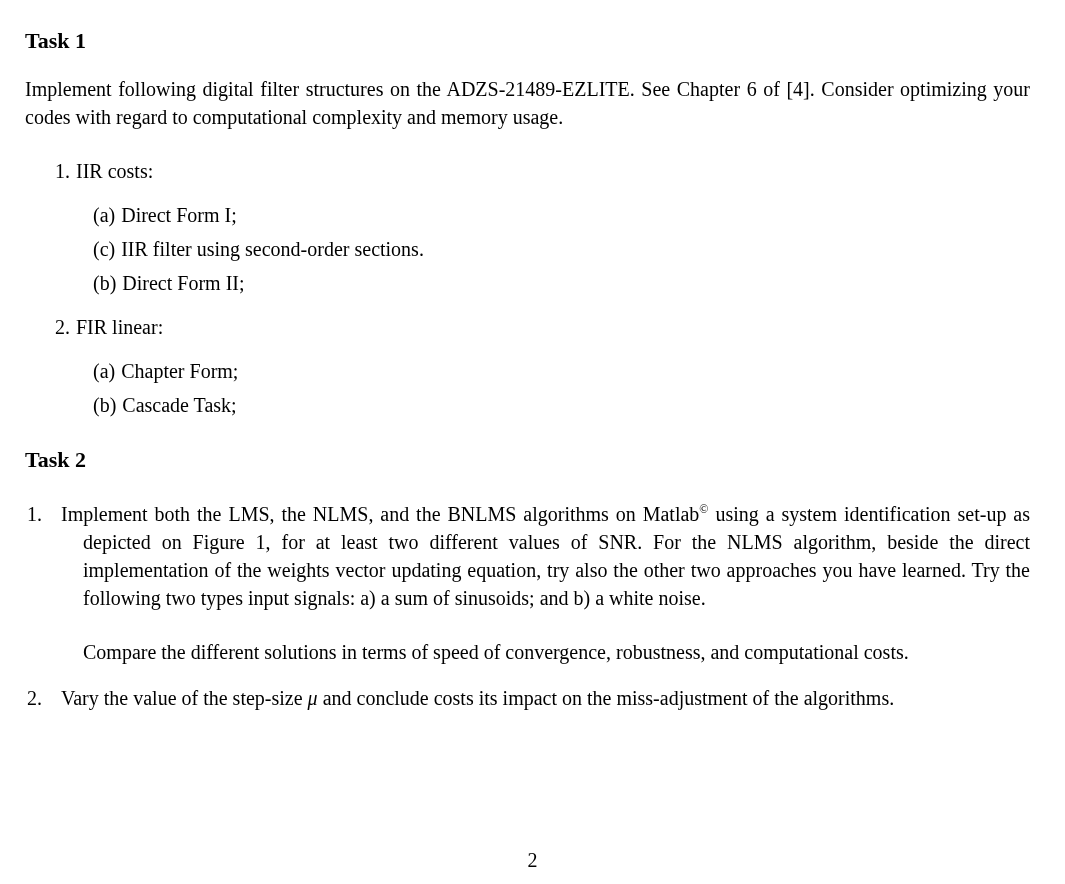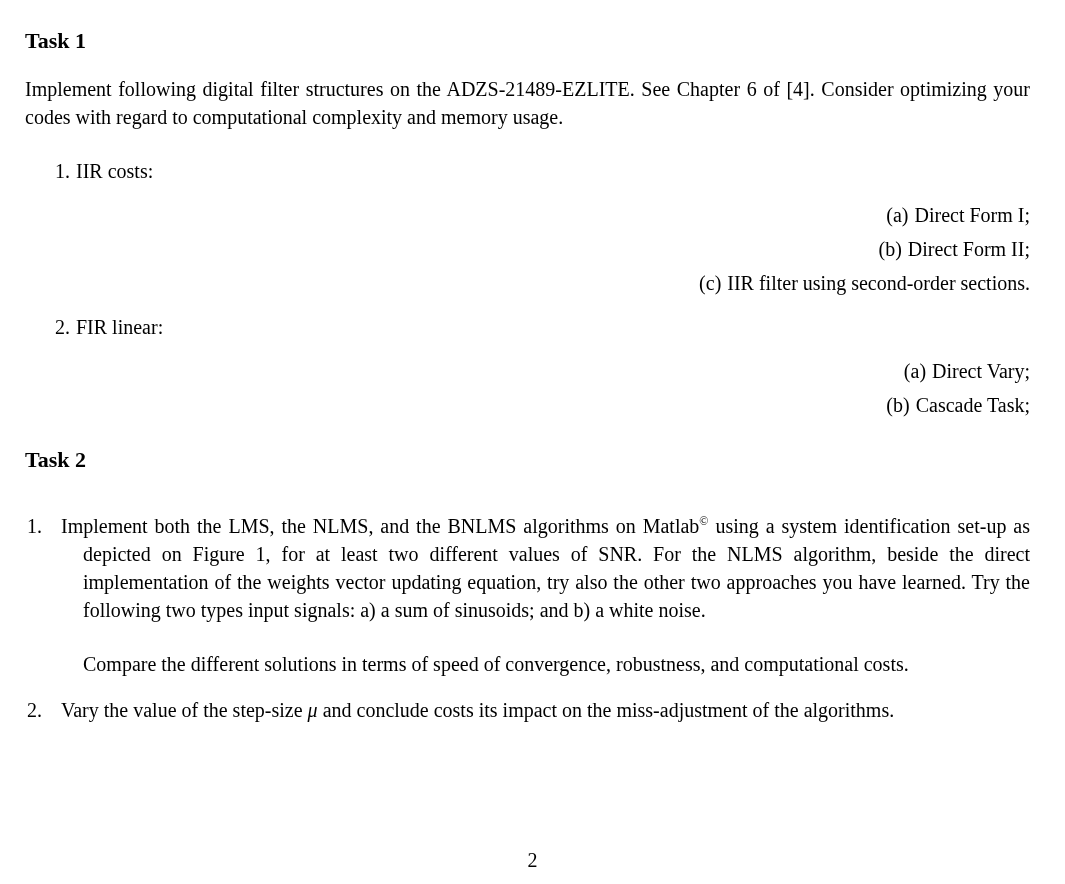--- a/index.html
+++ b/index.html
@@ -19,42 +19,41 @@
       position: relative;
     }
     .task-heading {
       font-weight: bold;
       font-size: 22px;
       margin-bottom: 18px;
       margin-top: 8px;
     }
     .task-heading.second {
       margin-top: 26px;
-      margin-bottom: 36px;
+      margin-bottom: 24px;
     }
     .intro-para {
       margin-bottom: 26px;
       text-align: justify;
     }
     .numbered-list {
       list-style: none;
       padding-left: 30px;
     }
     .numbered-item {
       margin-bottom: 16px;
     }
     .numbered-marker {
       display: inline-block;
       margin-right: 6px;
     }
     .lettered-list {
       list-style: none;
       padding-left: 38px;
       margin-top: 16px;
-      text-align: right;
     }
     .lettered-item {
       margin-bottom: 6px;
     }
     .lettered-marker {
       display: inline-block;
       margin-right: 6px;
     }
     .task2-item {
       margin-bottom: 18px;
@@ -98,32 +97,32 @@
   <p class="intro-para">Implement following digital filter structures on the ADZS-21489-EZLITE. See Chapter 6 of [4]. Consider optimizing your codes with regard to computational complexity and memory usage.</p>
 
   <ol class="numbered-list">
     <li class="numbered-item">
       <span class="numbered-marker">1.</span><span>IIR costs:</span>
       <ol class="lettered-list">
         <li class="lettered-item">
           <span class="lettered-marker">(a)</span><span>Direct Form I;</span>
         </li>
         <li class="lettered-item">
-          <span class="lettered-marker">(b)</span><span>Direct Form II;</span>
+          <span class="lettered-marker">(c)</span><span>IIR filter using second-order sections.</span>
         </li>
         <li class="lettered-item">
-          <span class="lettered-marker">(c)</span><span>IIR filter using second-order sections.</span>
+          <span class="lettered-marker">(b)</span><span>Direct Form II;</span>
         </li>
       </ol>
     </li>
     <li class="numbered-item">
       <span class="numbered-marker">2.</span><span>FIR linear:</span>
       <ol class="lettered-list">
         <li class="lettered-item">
-          <span class="lettered-marker">(a)</span><span>Direct Vary;</span>
+          <span class="lettered-marker">(a)</span><span>Chapter Form;</span>
         </li>
         <li class="lettered-item">
           <span class="lettered-marker">(b)</span><span>Cascade Task;</span>
         </li>
       </ol>
     </li>
   </ol>
 
   <h2 class="task-heading second">Task 2</h2>
 

